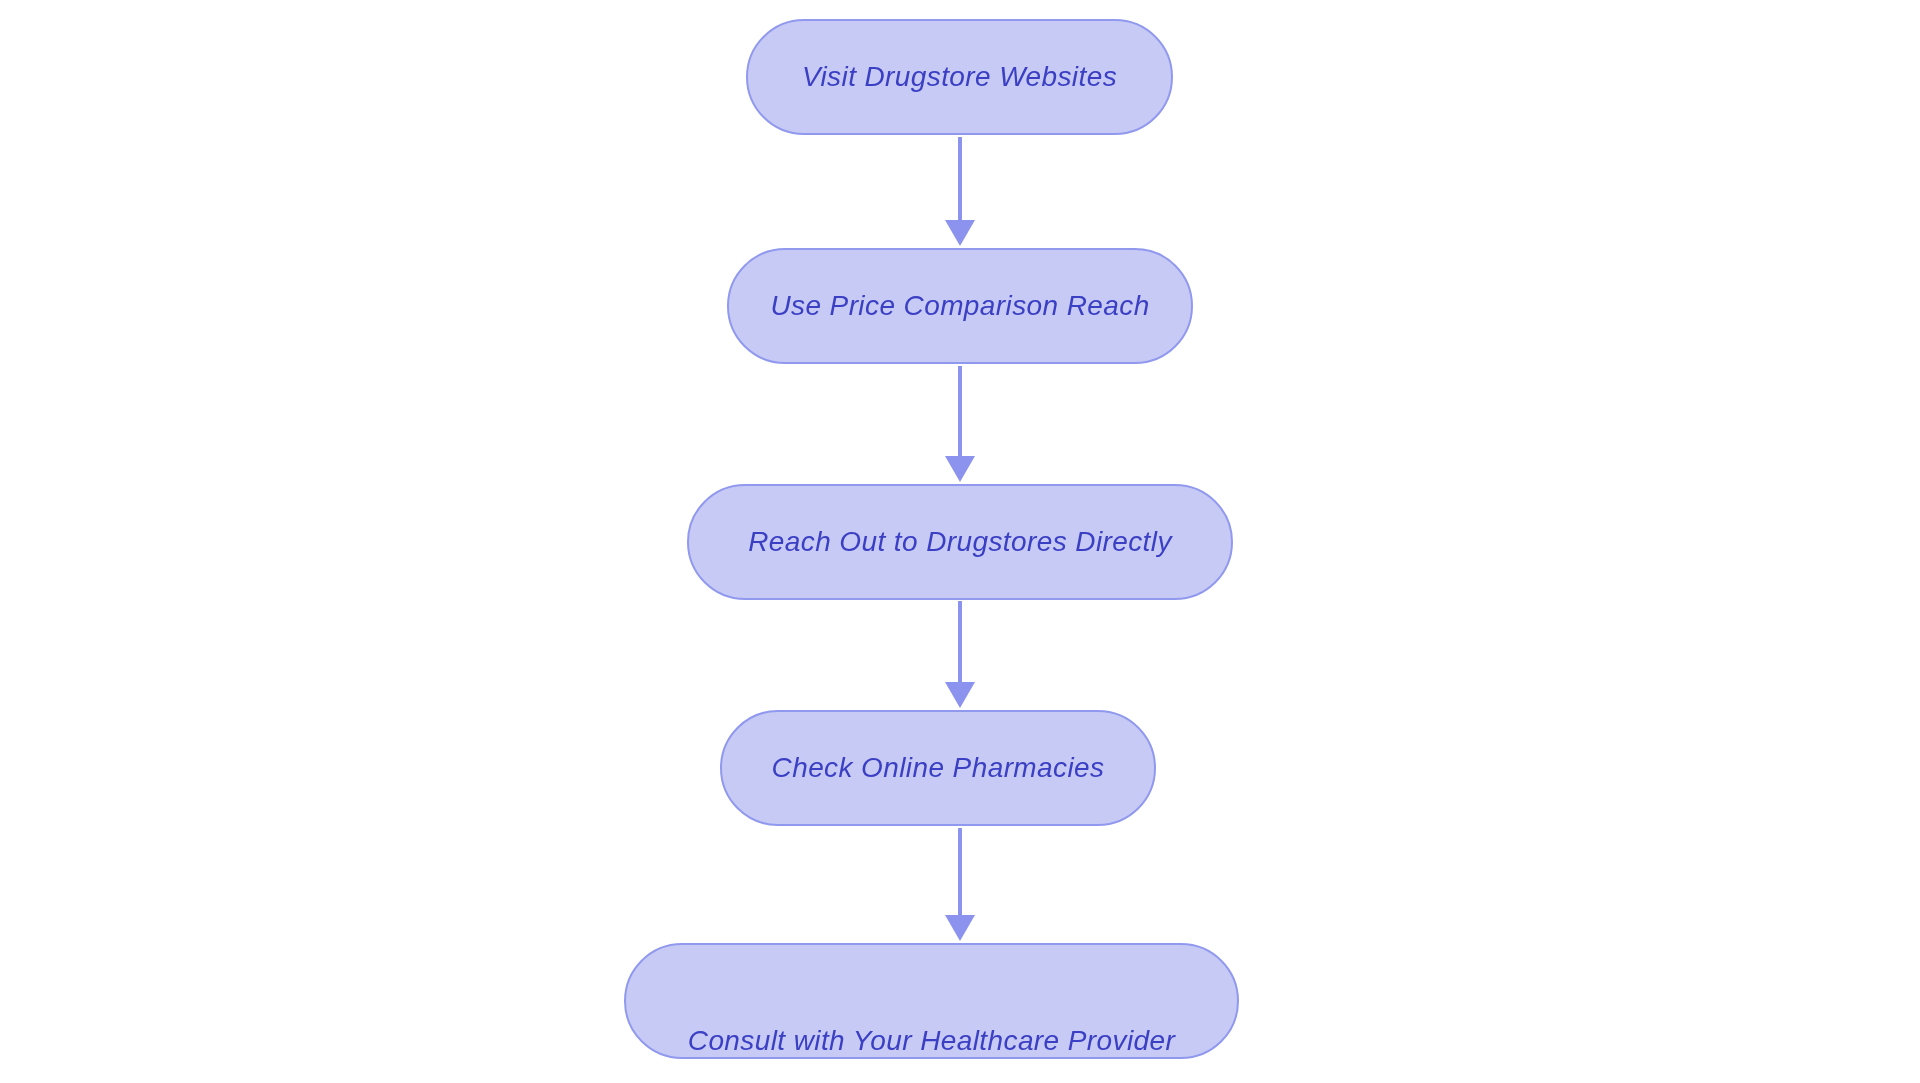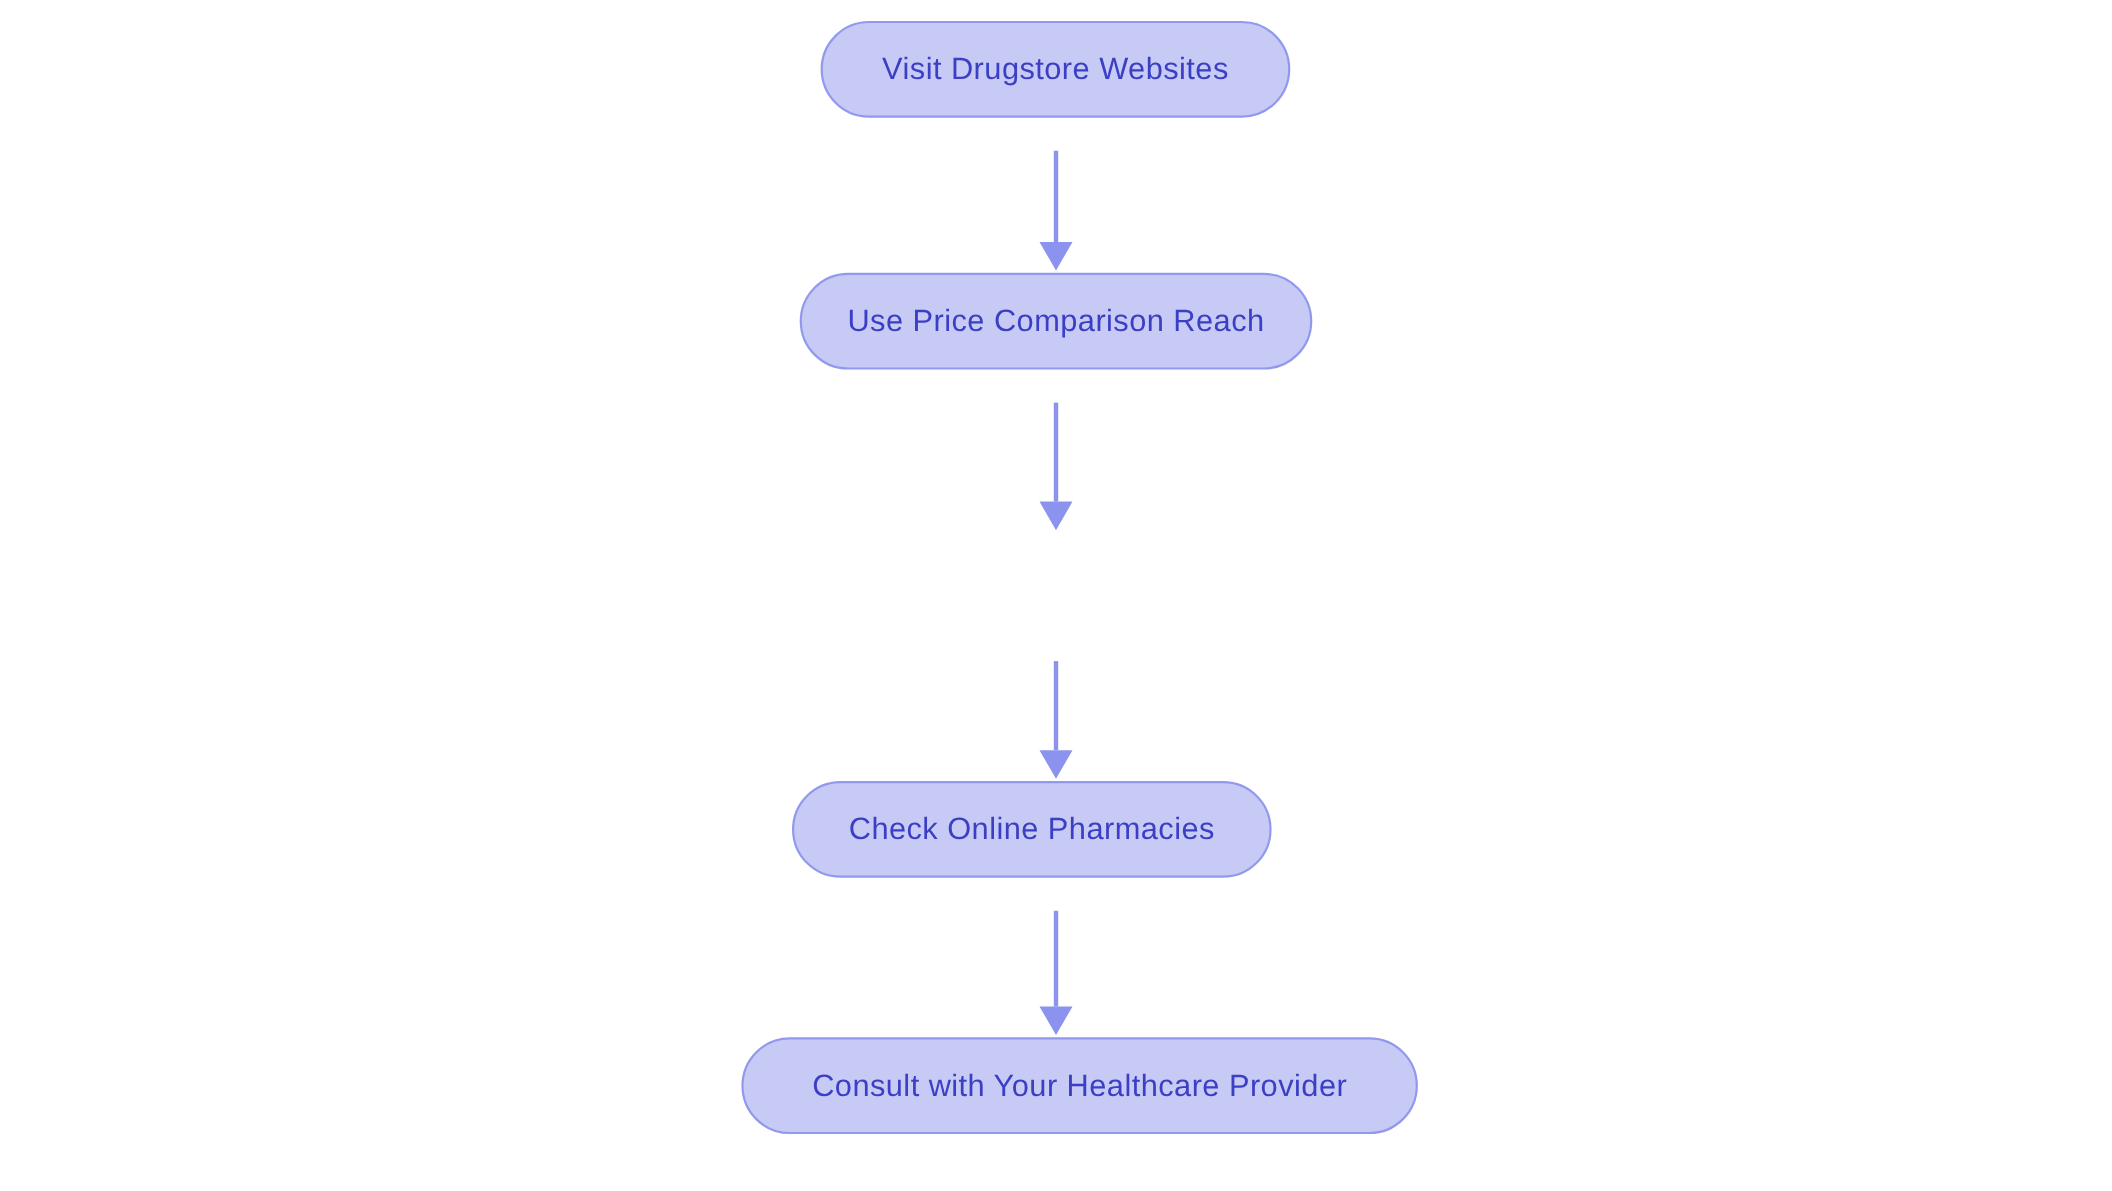--- a/index.html
+++ b/index.html
@@ -17,39 +17,40 @@
   }
   .canvas{
     position:relative;
     width:1920px;
     height:1083px;
     background:var(--bg);
     overflow:hidden;
   }
   .node{
     position:absolute;
-    height:88px;
+    height:116px;
     border-radius:58px;
     background:var(--node-fill);
     border:2px solid var(--node-border);
     display:flex;
     align-items:center;
     justify-content:center;
+    font-style:italic;
   }
   .node .label{
     color:var(--node-text);
     font-size:28px;
     letter-spacing:0.4px;
     white-space:nowrap;
   }
   .node-1{left:746px;top:19px;width:427px;}
   .node-2{left:727px;top:248px;width:466px;}
   .node-3{left:687px;top:484px;width:546px;}
   .node-4{left:720px;top:710px;width:436px;}
-  .node-5{left:674px;top:943px;width:615px;}
+  .node-5{left:624px;top:943px;width:615px;align-items:flex-end;}
 
   .arrow{position:absolute;left:945px;width:30px;}
   .arrow .shaft{
     position:absolute;
     left:13px;
     top:0;
     width:4px;
     background:var(--arrow);
   }
   .arrow .head{
@@ -87,20 +88,23 @@
 
   <div class="node node-2">
     <span class="label">Use Price Comparison Reach</span>
   </div>
 
   <div class="arrow arrow-2">
     <div class="shaft"></div>
     <div class="head"></div>
   </div>
 
+  <div class="node node-3">
+    <span class="label">Reach Out to Drugstores Directly</span>
+  </div>
 
   <div class="arrow arrow-3">
     <div class="shaft"></div>
     <div class="head"></div>
   </div>
 
   <div class="node node-4">
     <span class="label">Check Online Pharmacies</span>
   </div>
 

